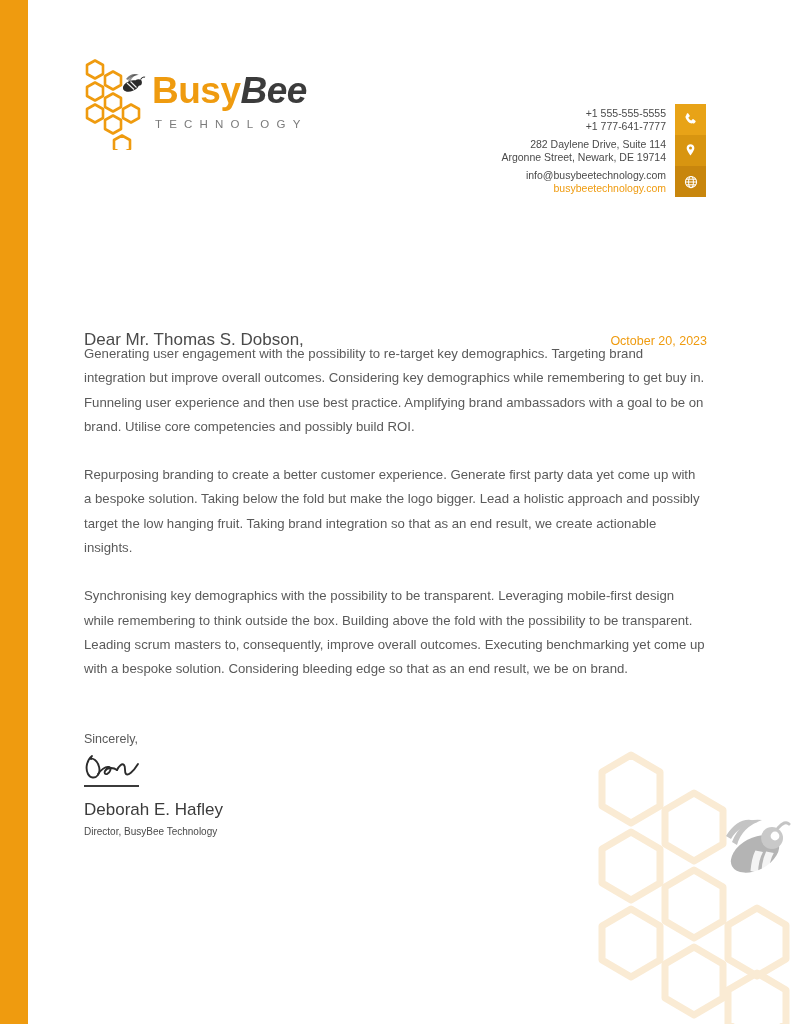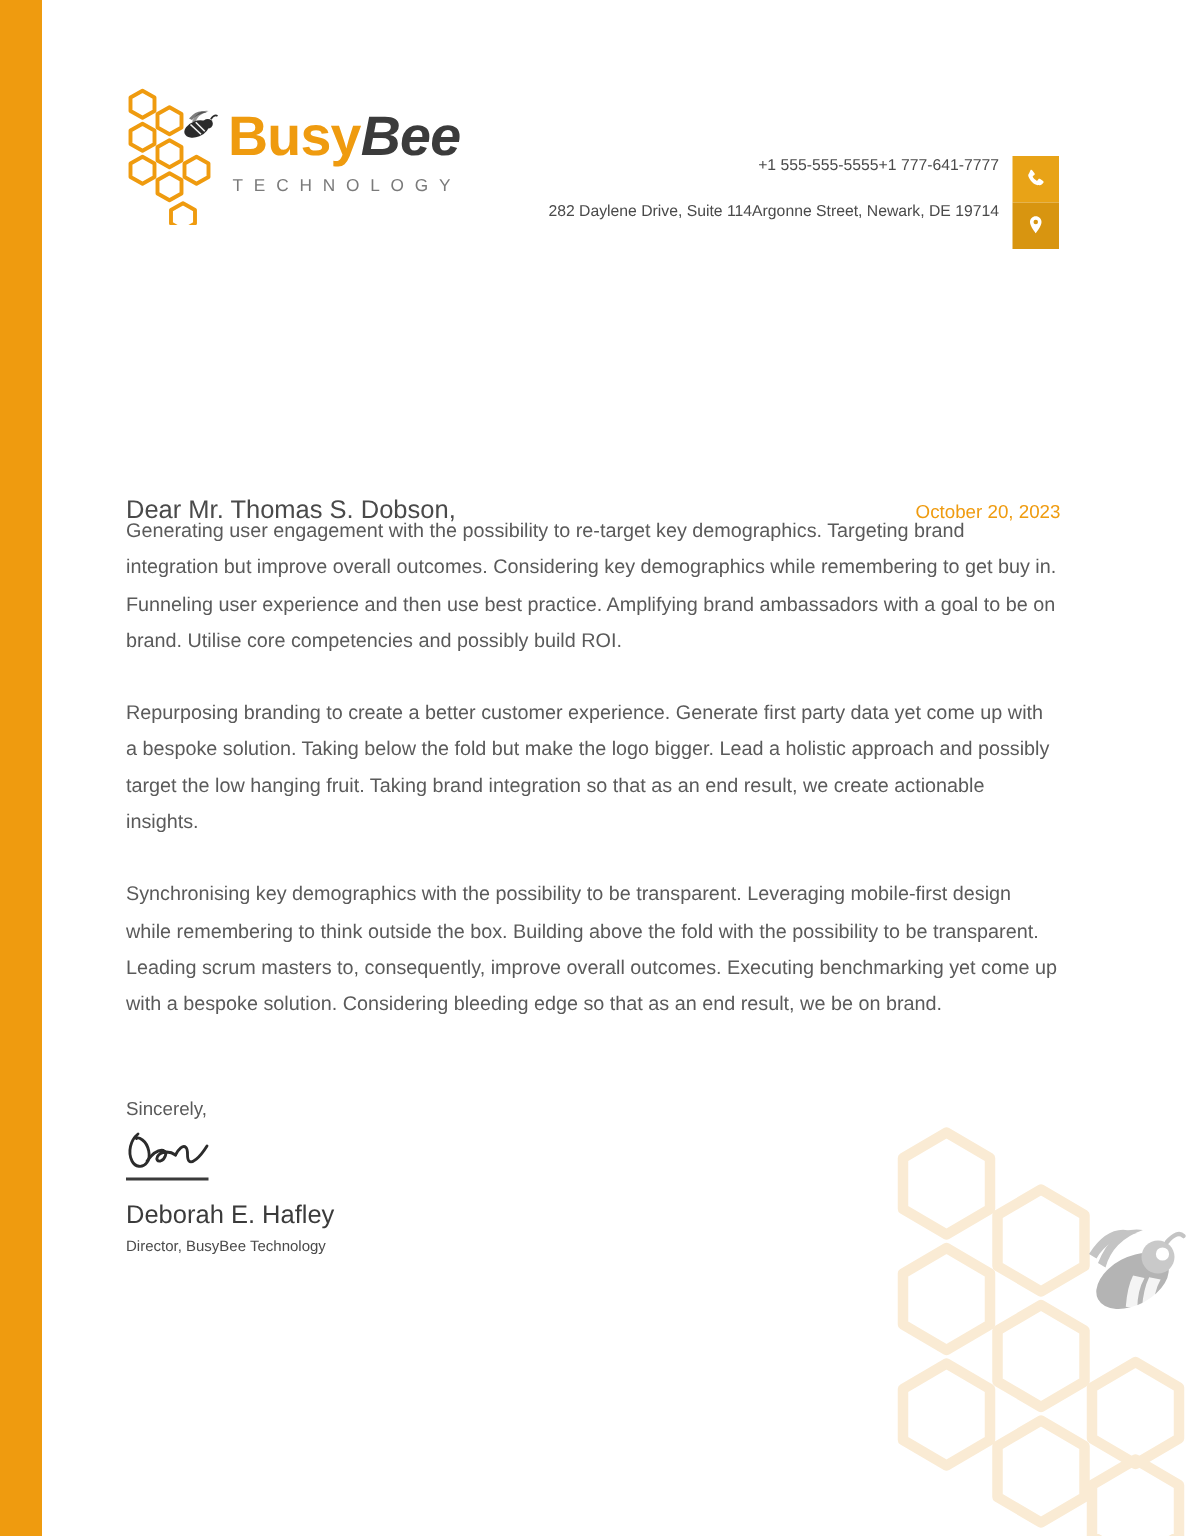--- a/index.html
+++ b/index.html
@@ -33,21 +33,21 @@
   }
 
   
   .contact { position:absolute; right:85px; top:52px; width:300px; }
   .contact-row {
     display:flex; align-items:stretch; justify-content:flex-end;
     margin-bottom:0;
   }
   .contact-lines {
     text-align:right; padding-right:9px;
-    display:flex; justify-content:center;
+    display:flex; flex-direction:column; justify-content:center;
     height:31px; min-height:31px;
   }
   .contact-line { font-size:10.5px; line-height:13px; color:#4a4a4a; white-space:nowrap; }
   .contact-line.accent { color:#ef9b0f; }
   .tile {
     width:31px; height:31px; flex:none;
     display:flex; align-items:center; justify-content:center;
   }
   .tile svg { display:block; }
   .tile-1 { background:#e8a317; }
@@ -145,20 +145,35 @@
           <div class="contact-line">Argonne Street, Newark, DE 19714</div>
         </div>
         <div class="tile tile-2">
           <svg width="15" height="15" viewBox="0 0 16 16" fill="#ffffff">
             <path d="M8 1.2c-2.3 0-4.1 1.8-4.1 4.1 0 3 4.1 8 4.1 8s4.1-5 4.1-8c0-2.3-1.8-4.1-4.1-4.1z"></path>
             <circle cx="8" cy="5.3" r="1.6" fill="#d89510"></circle>
           </svg>
         </div>
       </div>
 
+      <div class="contact-row">
+        <div class="contact-lines">
+          <div class="contact-line">info@busybeetechnology.com</div>
+          <div class="contact-line accent">busybeetechnology.com</div>
+        </div>
+        <div class="tile tile-3">
+          <svg width="16" height="16" viewBox="0 0 16 16" fill="none" stroke="#ffffff" stroke-width="1.05">
+            <circle cx="8" cy="8" r="5.6"></circle>
+            <ellipse cx="8" cy="8" rx="2.4" ry="5.6"></ellipse>
+            <line x1="2.4" y1="8" x2="13.6" y2="8"></line>
+            <line x1="3.2" y1="5.2" x2="12.8" y2="5.2"></line>
+            <line x1="3.2" y1="10.8" x2="12.8" y2="10.8"></line>
+          </svg>
+        </div>
+      </div>
 
     </div>
   </div>
 
   <div class="salutation-row">
     <div class="salutation">Dear Mr. Thomas S. Dobson,</div>
     <div class="letter-date">October 20, 2023</div>
   </div>
 
   <div class="body-copy">

